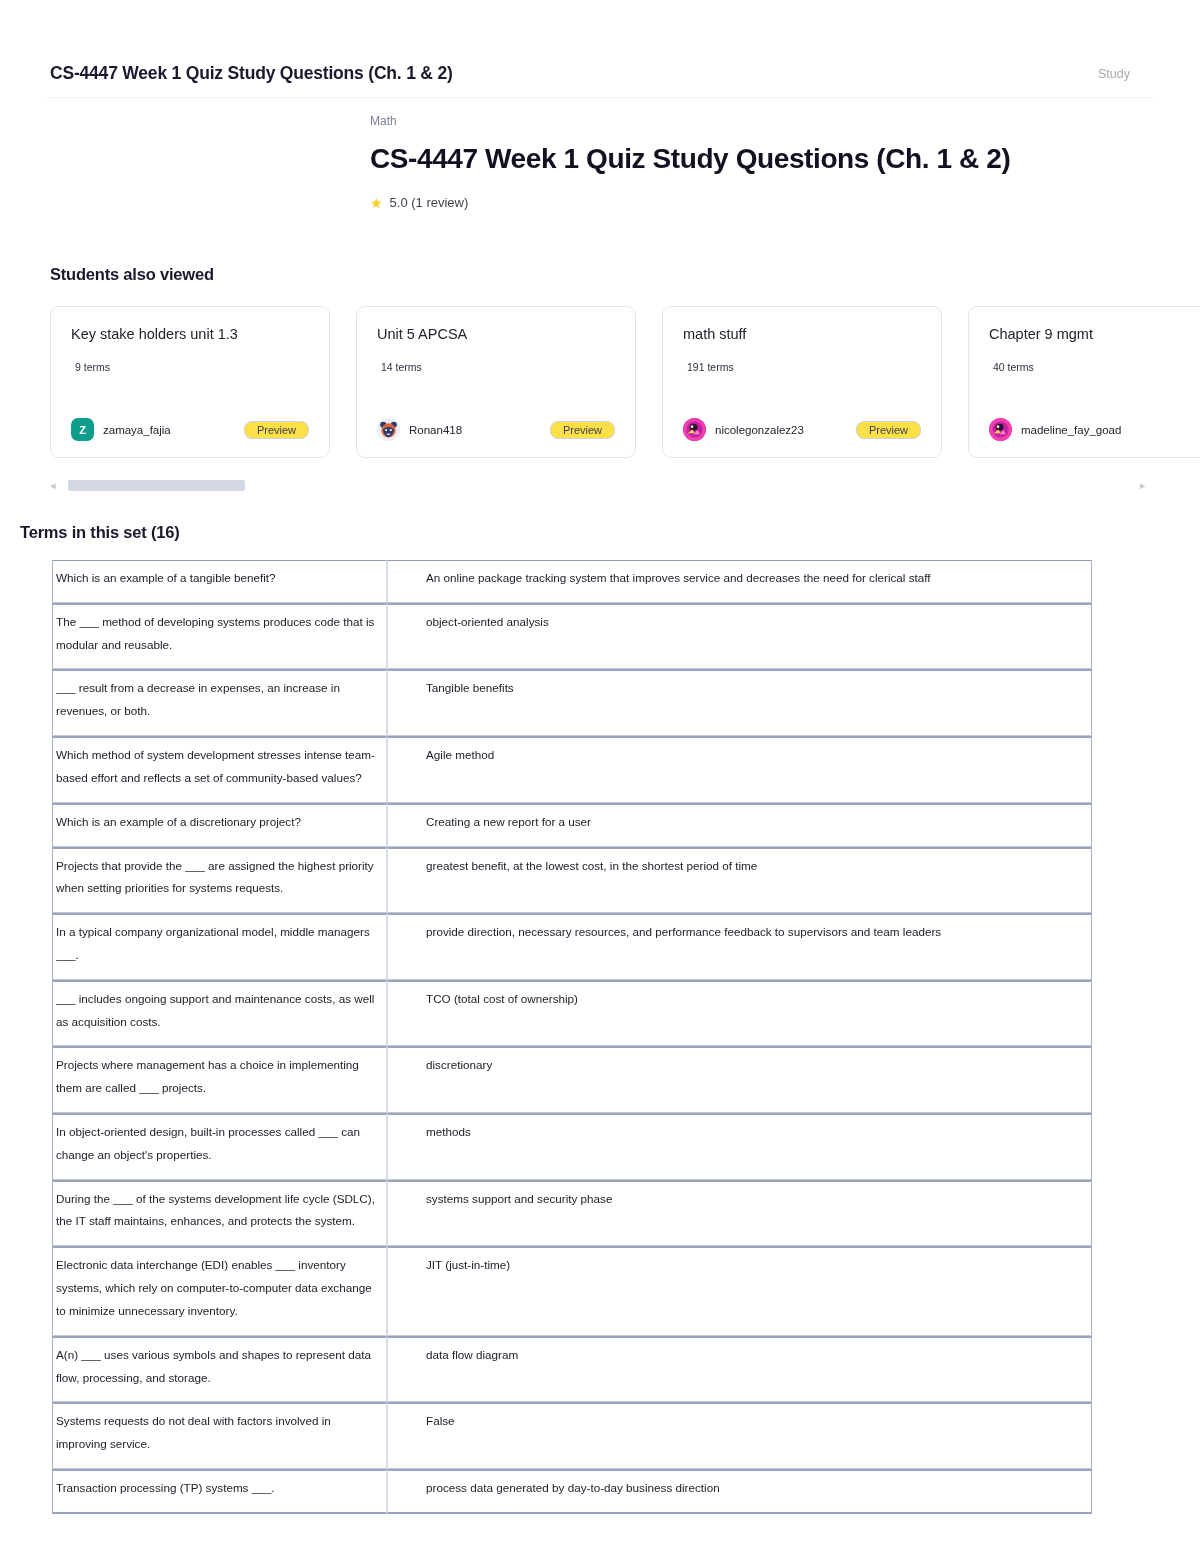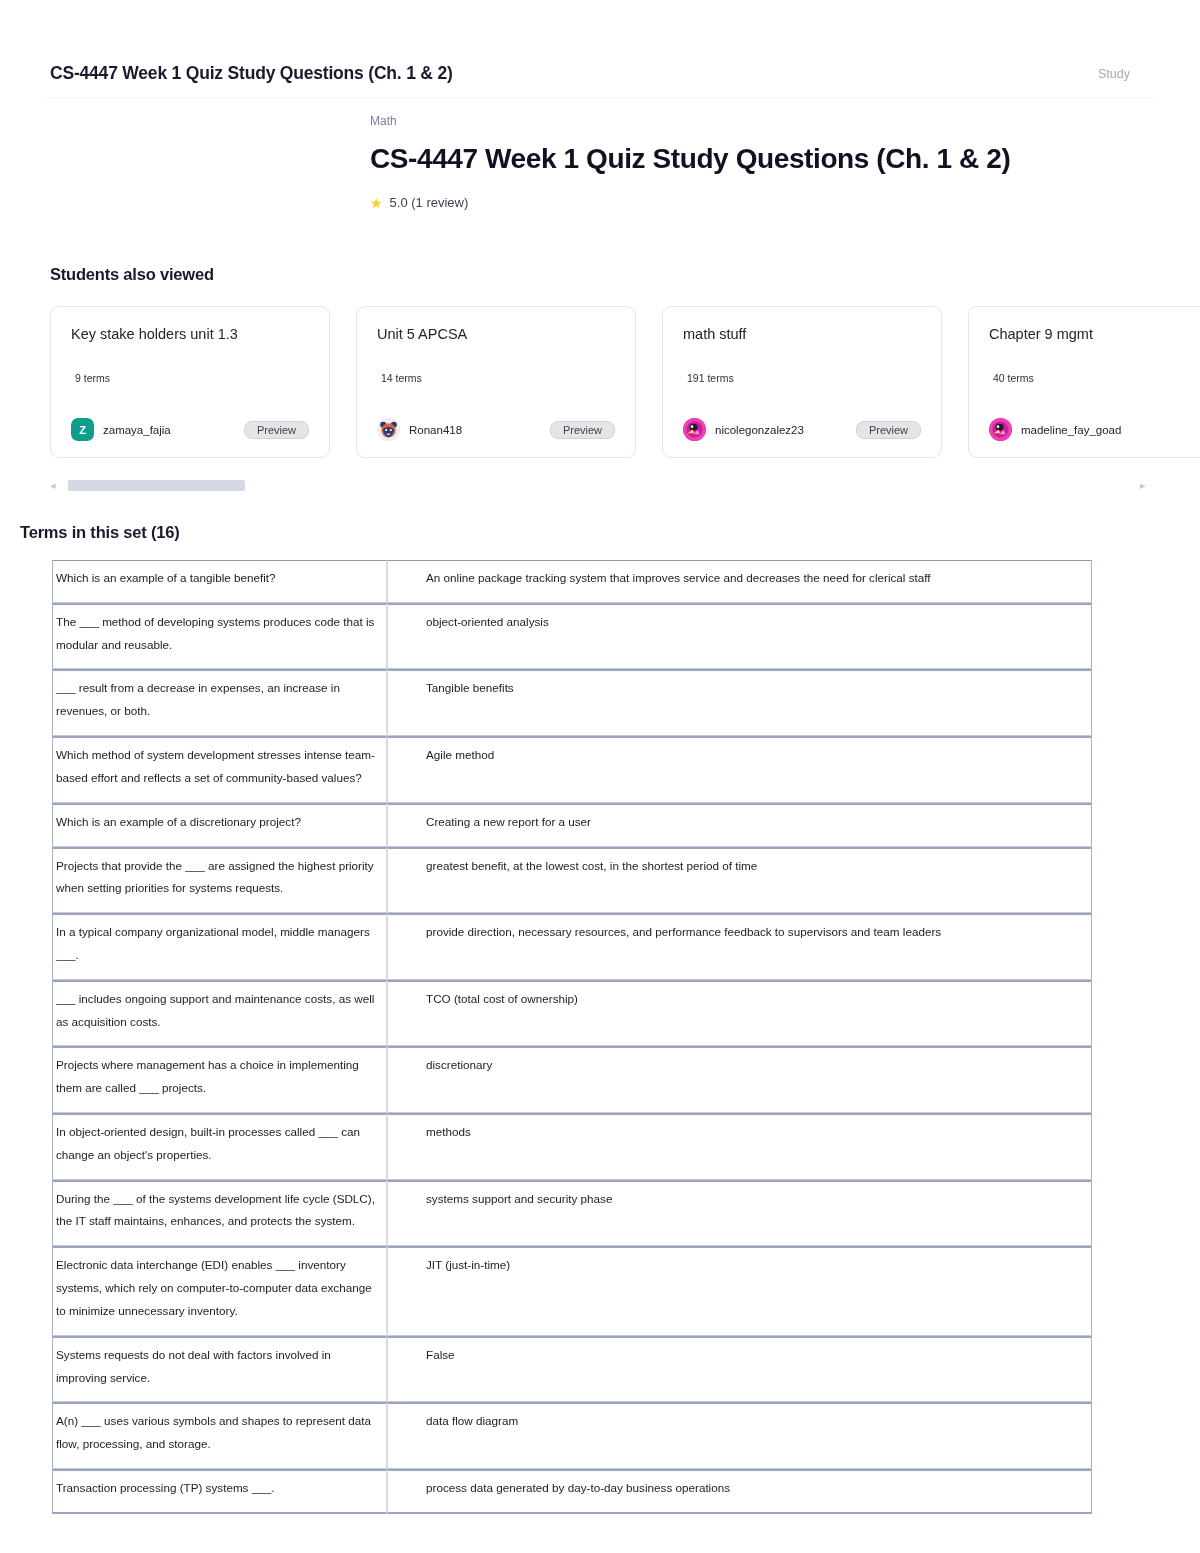--- a/index.html
+++ b/index.html
@@ -92,21 +92,21 @@
   }
   .sav-card.partial { flex: 0 0 280px; }
   .sav-card-title {
     font-size: 14.5px;
     color: #22242e;
     line-height: 1.25;
   }
   .sav-card-terms {
     font-size: 10.5px;
     color: #2f3140;
-    margin-top: 29px;
+    margin-top: 18px;
     padding-left: 4px;
   }
   .sav-card-footer {
     margin-top: auto;
     display: flex;
     align-items: center;
     justify-content: space-between;
   }
   .sav-author { display: flex; align-items: center; gap: 9px; }
   .avatar {
@@ -116,21 +116,21 @@
     font-size: 11px; font-weight: bold; color: #fff;
     flex: 0 0 auto;
     overflow: hidden;
   }
   .avatar.round { border-radius: 50%; }
   .avatar-img { width: 23px; height: 23px; display: block; }
   .sav-author-name { font-size: 11.5px; color: #22242e; white-space: nowrap; }
   .preview-btn {
     border: 1px solid #cfd2da;
     border-radius: 8px;
-    background: #e5e5e5;
+    background: #fde047;
     font-size: 11px;
     color: #3e4151;
     padding: 2px 12px;
     font-family: "Liberation Sans", sans-serif;
     cursor: pointer;
     white-space: nowrap;
   }
 
   
   .carousel-bar {
@@ -345,25 +345,25 @@
       </tr>
       <tr>
         <td class="term-cell">During the ___ of the systems development life cycle (SDLC), the IT staff maintains, enhances, and protects the system.</td>
         <td class="def-cell">systems support and security phase</td>
       </tr>
       <tr>
         <td class="term-cell">Electronic data interchange (EDI) enables ___ inventory systems, which rely on computer-to-computer data exchange to minimize unnecessary inventory.</td>
         <td class="def-cell">JIT (just-in-time)</td>
       </tr>
       <tr>
+        <td class="term-cell">A(n) ___ uses various symbols and shapes to represent data flow, processing, and storage.</td>
+        <td class="def-cell">data flow diagram</td>
+      </tr>
+      <tr>
         <td class="term-cell">Systems requests do not deal with factors involved in improving service.</td>
         <td class="def-cell">False</td>
       </tr>
       <tr>
-        <td class="term-cell">A(n) ___ uses various symbols and shapes to represent data flow, processing, and storage.</td>
-        <td class="def-cell">data flow diagram</td>
-      </tr>
-      <tr>
         <td class="term-cell">Transaction processing (TP) systems ___.</td>
-        <td class="def-cell">process data generated by day-to-day business operations</td>
+        <td class="def-cell">process data generated by day-to-day business direction</td>
       </tr>
     </tbody>
 </table>
 
 </body></html>

